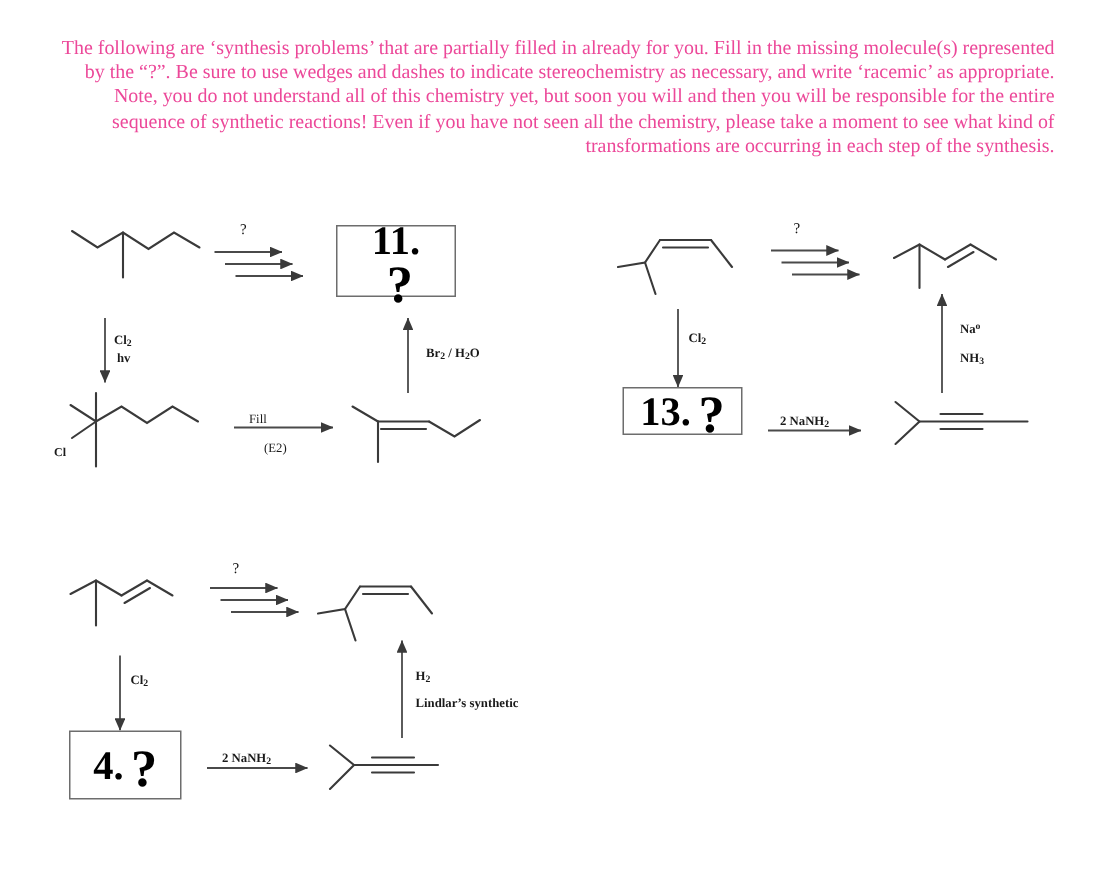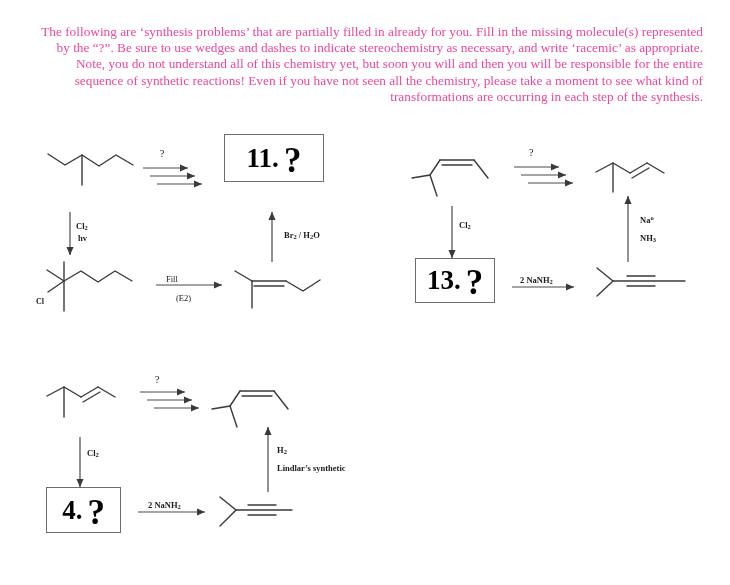--- a/index.html
+++ b/index.html
@@ -231,26 +231,26 @@
   <g>
     <path class="bond" d="M 220,497 L 236,510 L 220,526"></path>
     <path class="bond" d="M 236,510 L 292,510"></path>
     <path class="bond" d="M 248,505 L 276,505"></path>
     <path class="bond" d="M 248,515 L 276,515"></path>
   </g>
 </svg>
 
 <div class="atom-label" style="left:36px; top:297px;">Cl</div>
 
-<div class="answer-box" style="left:224px; top:134px; width:100px; height:48px;">
+<div class="answer-box" style="left:224px; top:150px; width:80px; height:48px;flex-direction:column;">
   <span class="num">11.</span>
   <span class="qmark">?</span>
 </div>
 
-<div class="answer-box" style="left:415px; top:258px; width:80px; height:45px;">
+<div class="answer-box" style="left:415px; top:258px; width:80px; height:32px;">
   <span class="num">13.</span>
   <span class="qmark">?</span>
 </div>
 
 <div class="answer-box" style="left:46px; top:487px; width:75px; height:46px;">
   <span class="num">4.</span>
   <span class="qmark">?</span>
 </div>
 
 <div class="qlabel" style="left:160px; top:148px;">?</div>

